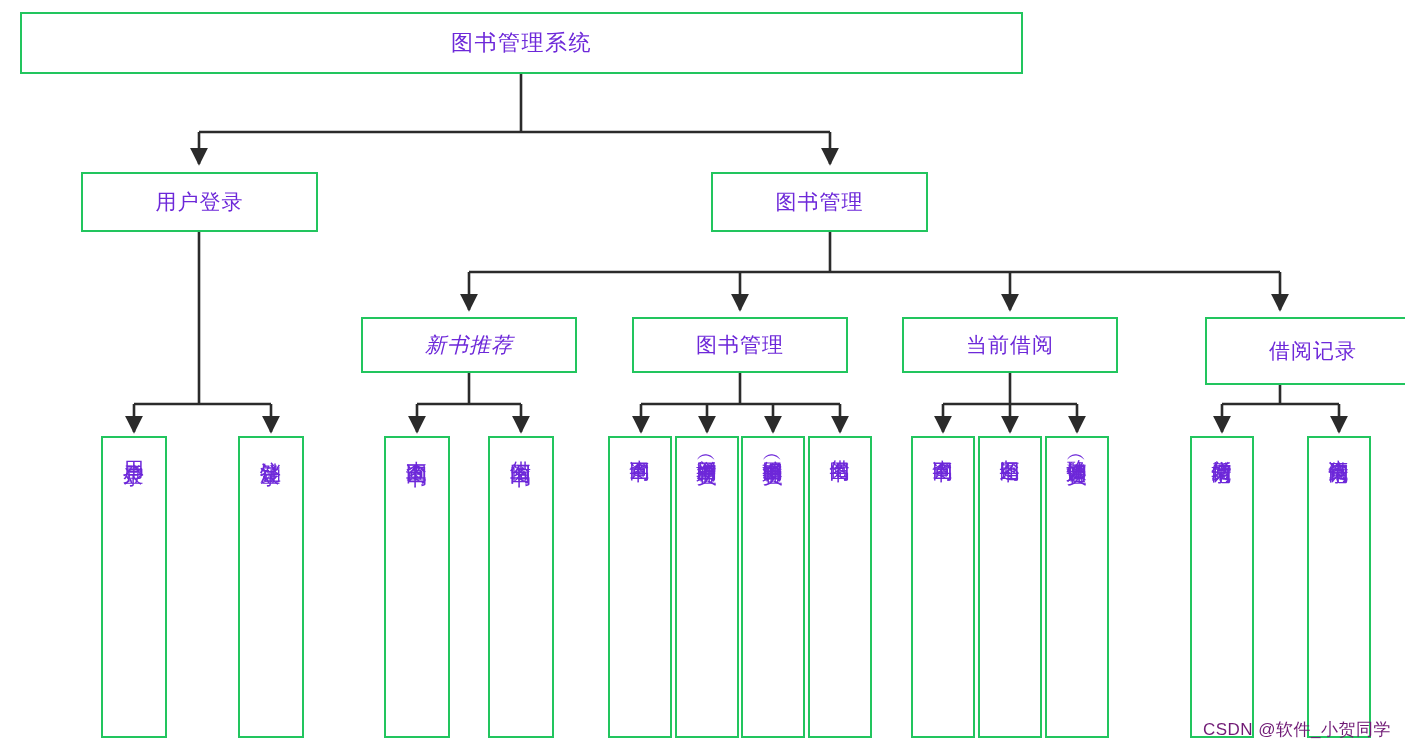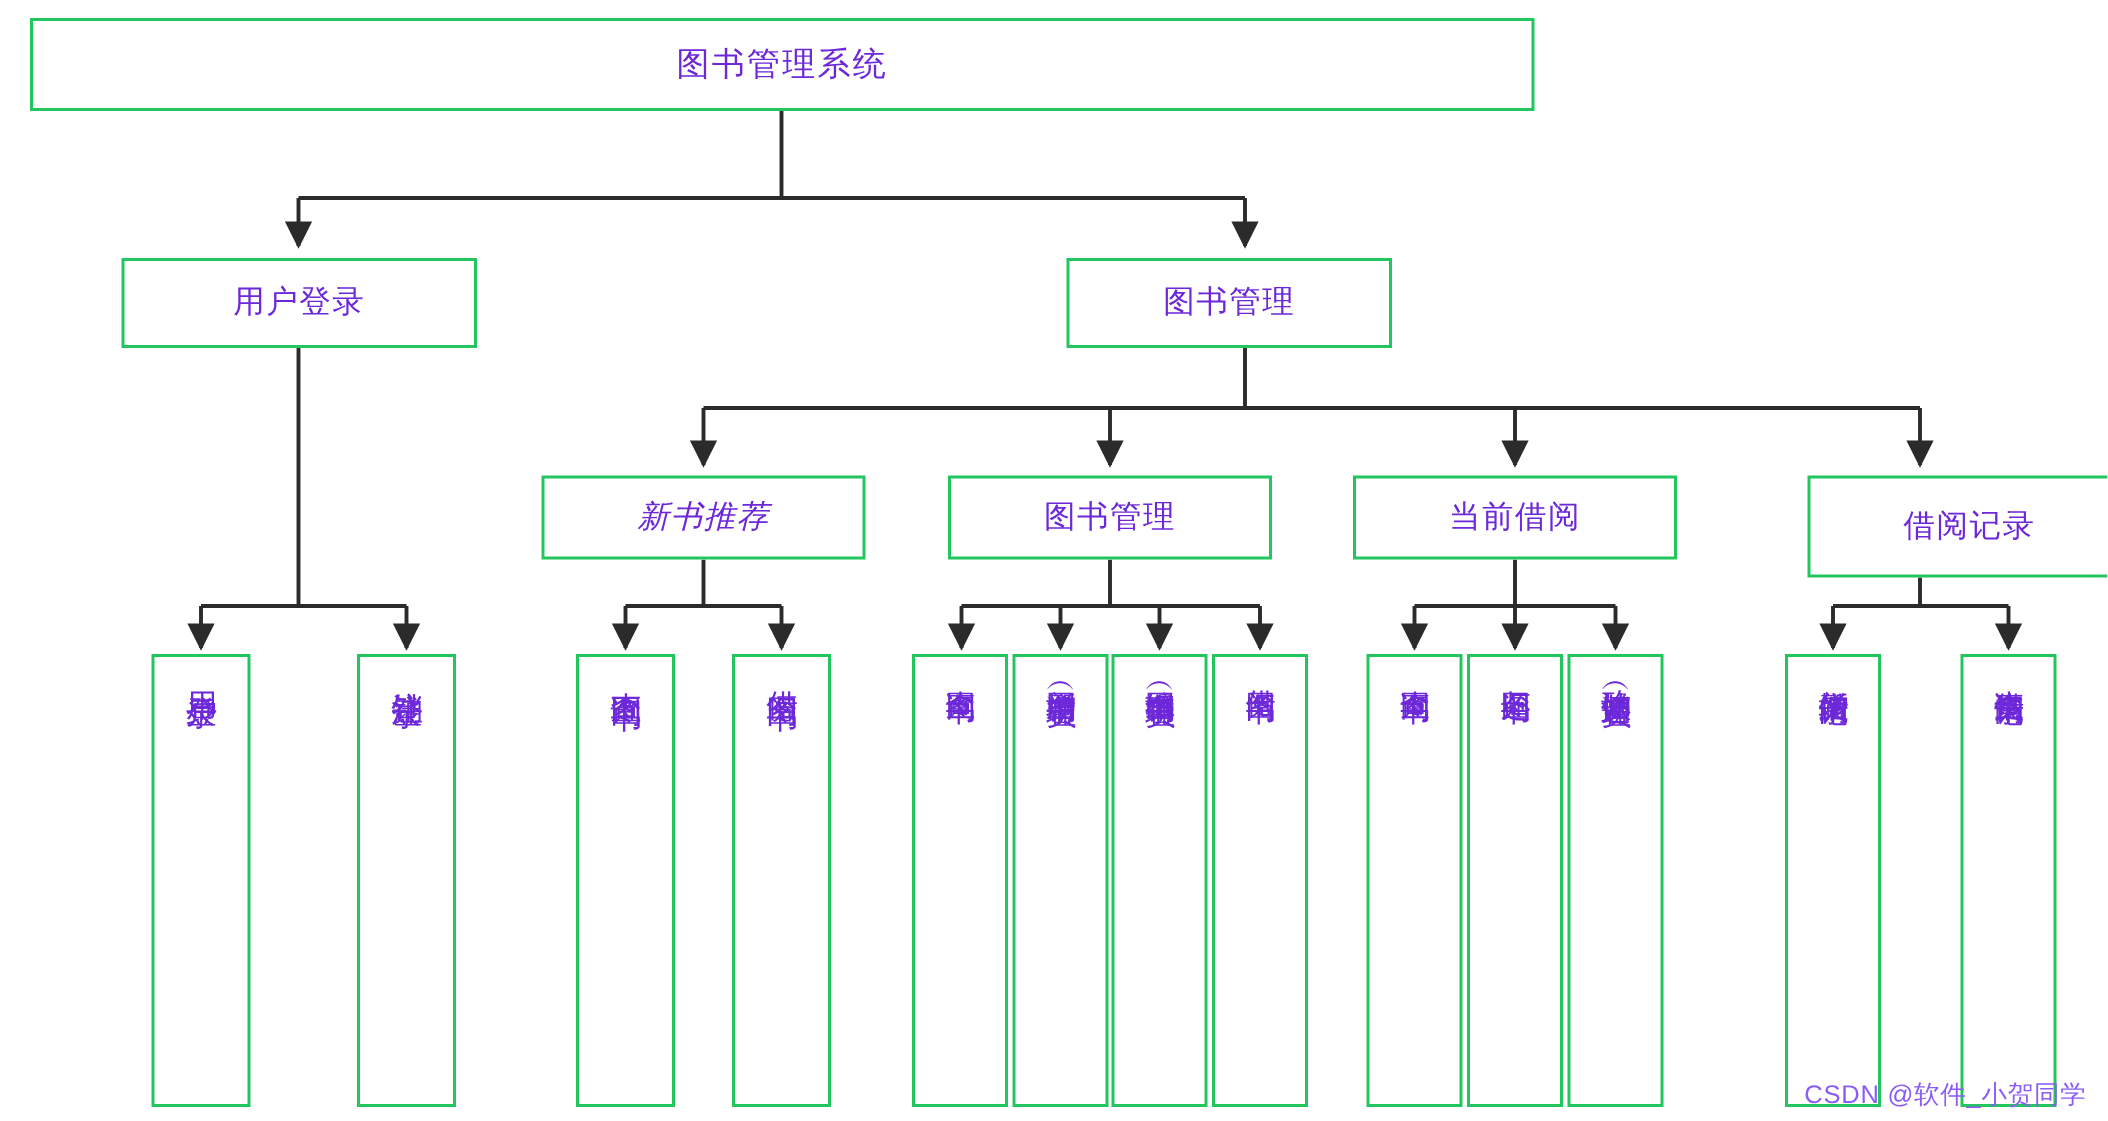--- a/index.html
+++ b/index.html
@@ -68,21 +68,21 @@
   }
   .node.vert.narrow .node-label {
     font-size: 20px;
     letter-spacing: 1px;
   }
   #watermark {
     position: absolute;
     right: 14px;
     bottom: 6px;
     font-size: 17px;
-    color: #8b5cf6;
+    color: #701a75;
     letter-spacing: 0.5px;
     z-index: 5;
     white-space: nowrap;
   }
 </style>
 </head>
 <body>
 
 <div id="diagram-root">
 

